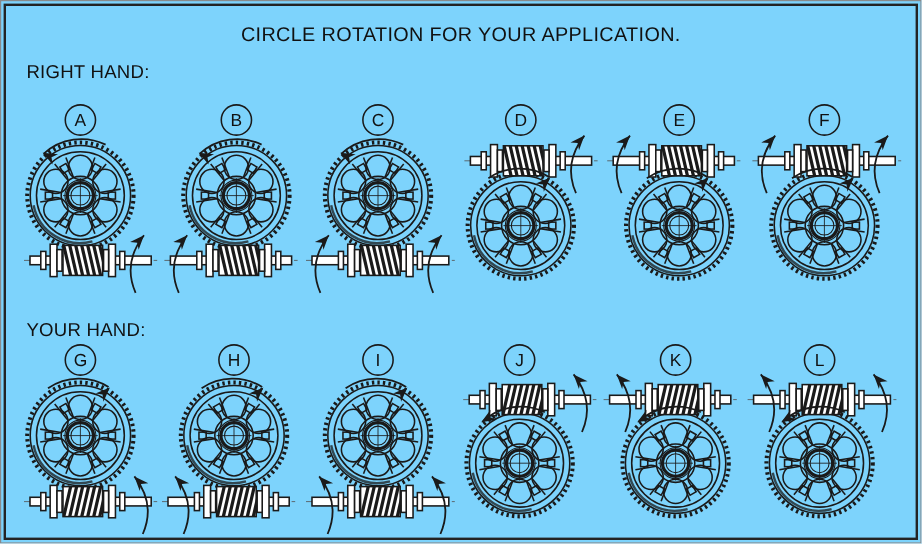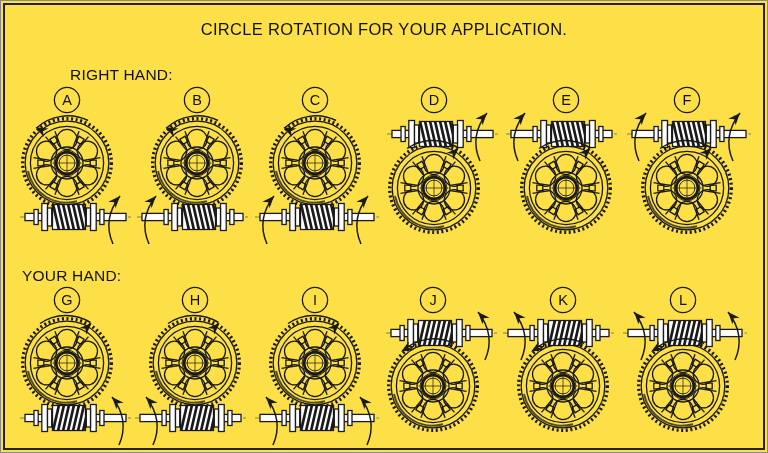--- a/index.html
+++ b/index.html
@@ -1,27 +1,27 @@
 <!DOCTYPE html>
 <html><head>
 <meta charset="utf-8">
 <style>
   html,body{margin:0;padding:0;background:#ffffff;}
   .page{
     position:relative;width:768px;height:453px;box-sizing:border-box;
-    background:#fde047;border:1px solid #8a8a8a;overflow:hidden;
+    background:#7dd3fc;border:1px solid #8a8a8a;overflow:hidden;
     font-family:"Liberation Sans", sans-serif;
   }
   .frame-border{position:absolute;inset:2px;border:2px solid #232323;pointer-events:none;}
   .diagram-title{
     position:absolute;left:0;right:0;top:19px;text-align:center;
     font-size:16.5px;letter-spacing:.3px;color:#111;
   }
   .section-label{position:absolute;left:21px;font-size:15.5px;color:#111;letter-spacing:.2px;}
-  .section-label.rh{top:65px;margin-left:48px;}
+  .section-label.rh{top:51px;}
   .section-label.lh{top:266px;}
   svg#gfx{position:absolute;left:0;top:0;}
   .ln{fill:none;stroke:#1a1a1a;stroke-width:1.3;}
   .thin{stroke-width:.9;}
   .teeth{fill:none;stroke:#1a1a1a;stroke-width:3.4;stroke-dasharray:2 2.62;}
   .hubring{fill:none;stroke:#1a1a1a;stroke-width:2.7;}
   .hair{stroke:#1a1a1a;stroke-width:.7;}
   .shade{fill:none;stroke:#1a1a1a;stroke-width:2;opacity:.75;}
   .wf{fill:#ffffff;stroke:#1a1a1a;stroke-width:1.3;}
   .hatch line{stroke:#1a1a1a;stroke-width:2.7;}

